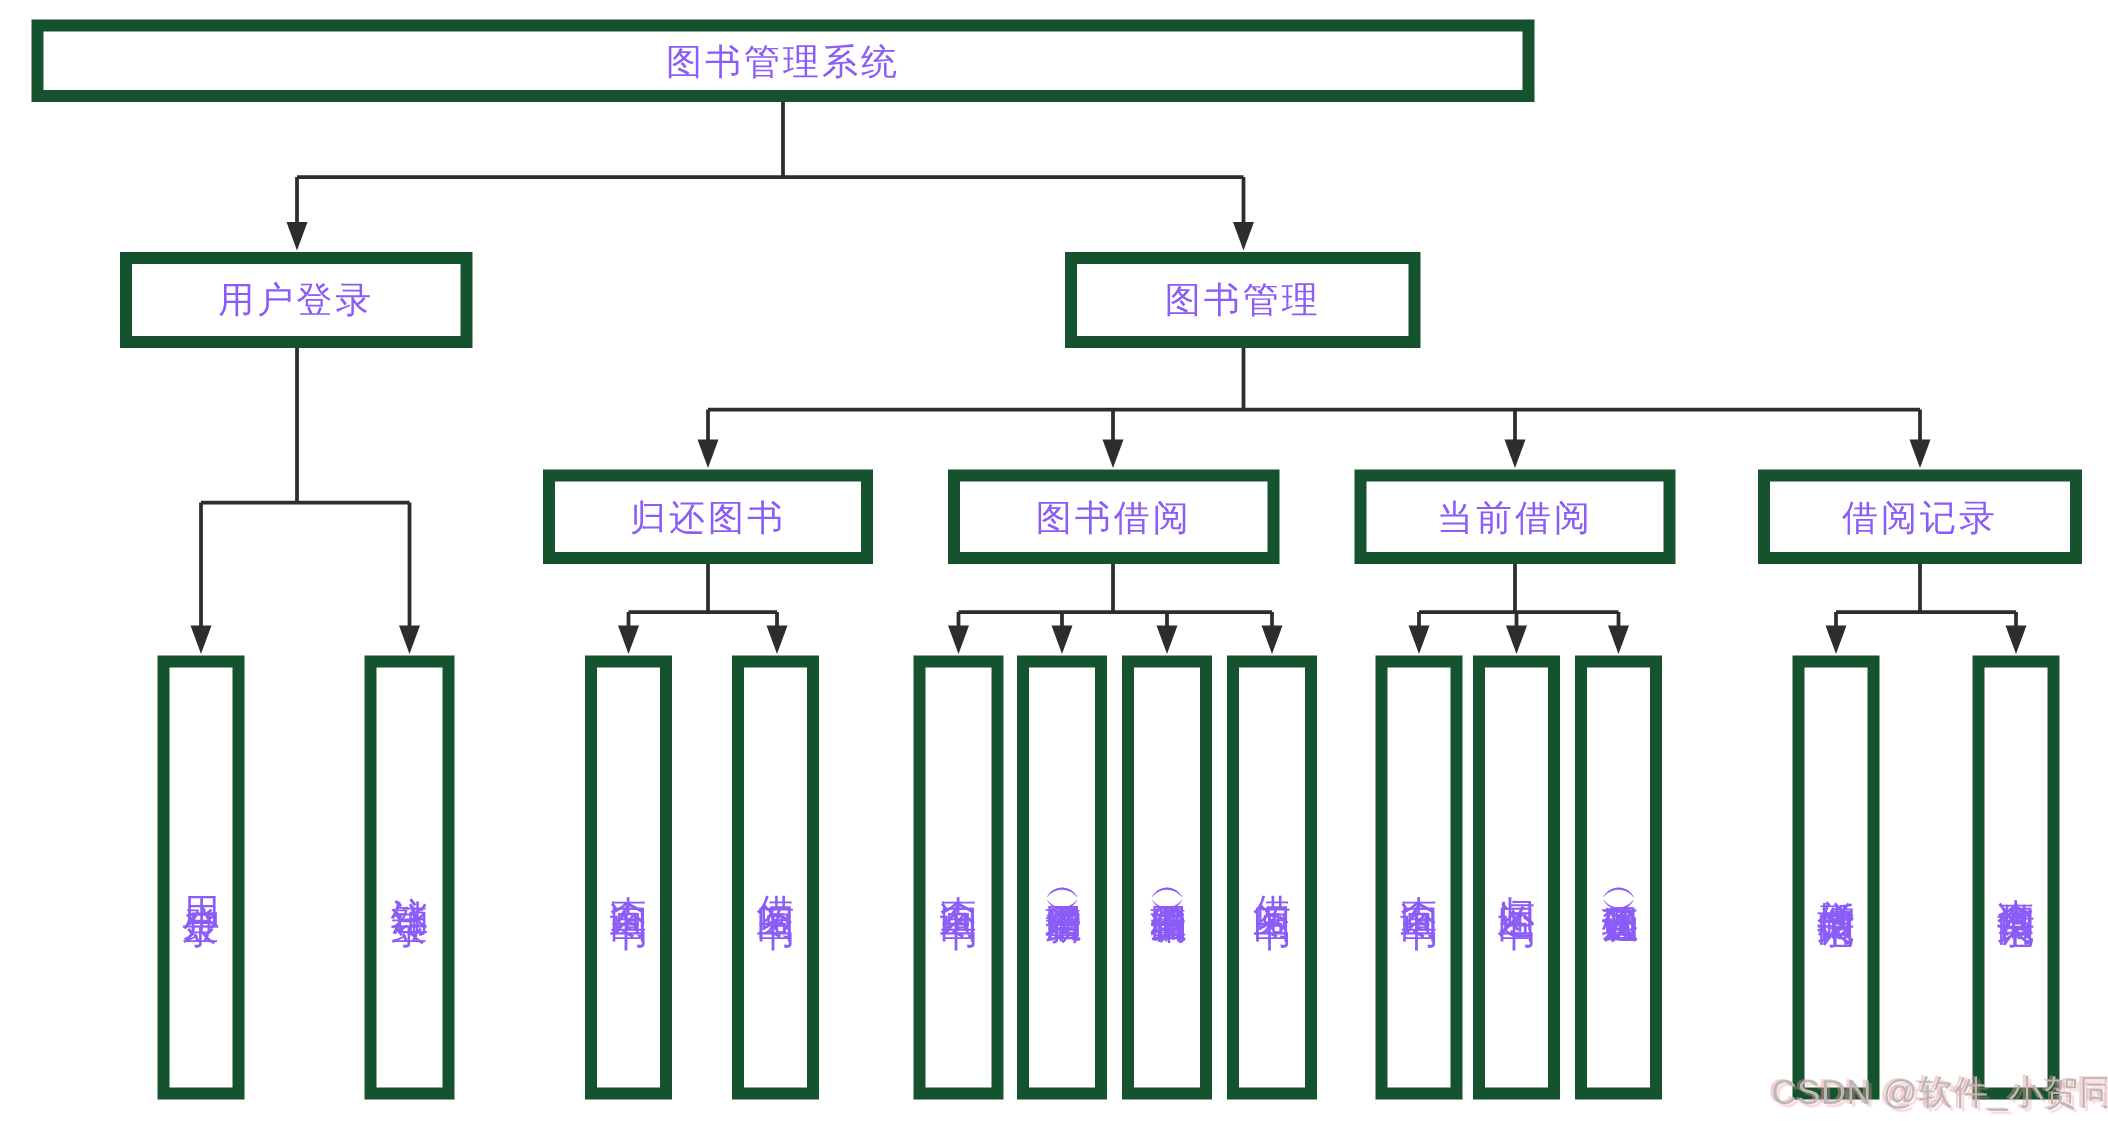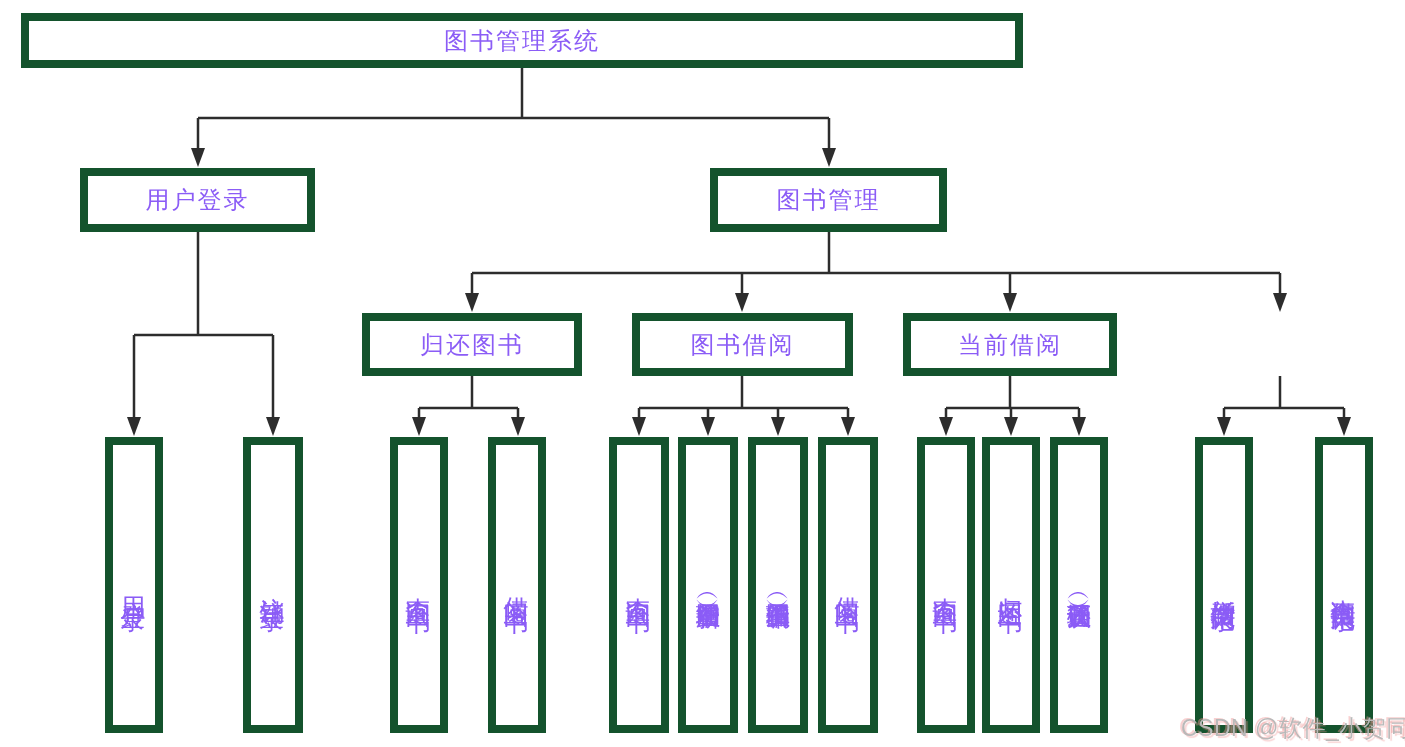--- a/index.html
+++ b/index.html
@@ -98,20 +98,23 @@
 
   <div class="node h-node" style="left:362px;top:313px;width:220px;height:63px;">
     <span>归还图书</span>
   </div>
   <div class="node h-node" style="left:903px;top:313px;width:214px;height:63px;">
     <span>当前借阅</span>
   </div>
   <div class="node h-node" style="left:632px;top:313px;width:221px;height:63px;">
     <span>图书借阅</span>
   </div>
+  <div class="node h-node" style="left:1172px;top:313px;width:216px;height:63px;">
+    <span>借阅记录</span>
+  </div>
 
   <div class="node v-node" style="left:105px;top:437px;width:58px;height:296px;">
     <span>用户登录</span>
   </div>
   <div class="node v-node" style="left:243px;top:437px;width:60px;height:296px;">
     <span>注销登录</span>
   </div>
 
   <div class="node v-node" style="left:390px;top:437px;width:58px;height:296px;">
     <span>查询图书</span>

